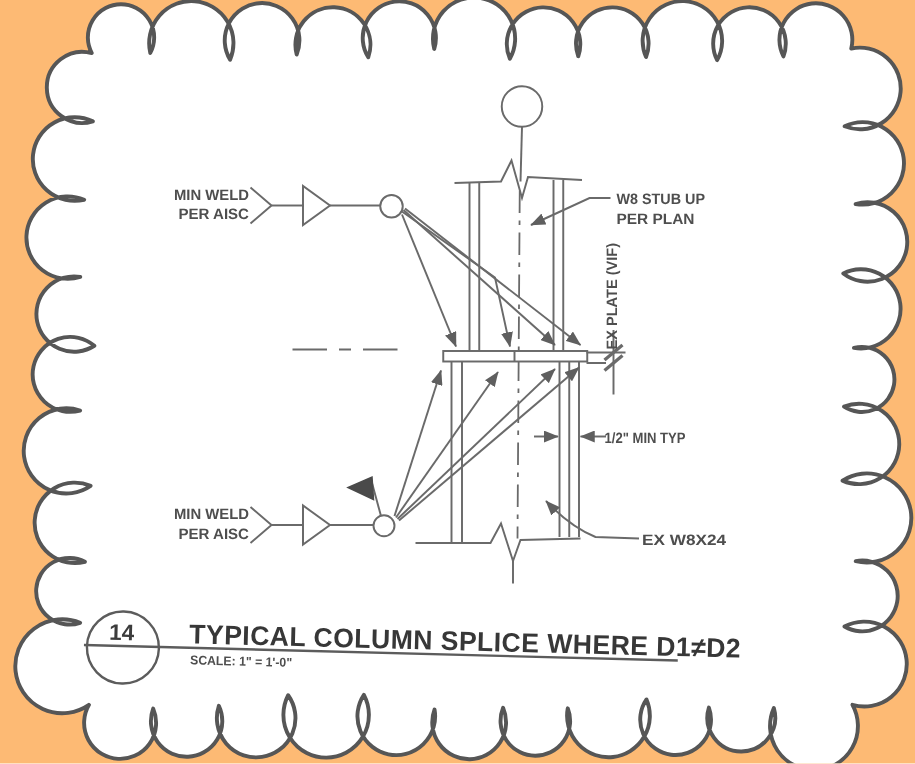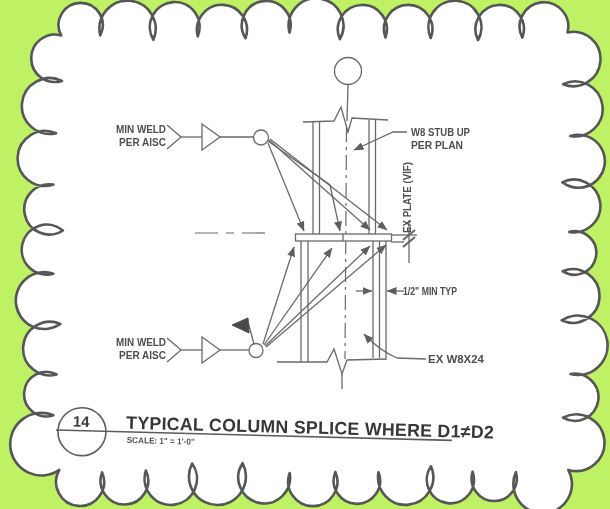--- a/index.html
+++ b/index.html
@@ -1,16 +1,16 @@
 <!DOCTYPE html>
 <html><head>
 <meta charset="utf-8">
 <style>
   html,body{margin:0;padding:0;background:#ffffff;}
-  .page{position:relative;width:610px;height:509px;background:#bef264;overflow:hidden;
+  .page{position:relative;width:610px;height:509px;background:#fdba74;overflow:hidden;
         font-family:"Liberation Sans",sans-serif;}
   svg{display:block;}
   .cloud{fill:#ffffff;stroke:#565656;stroke-width:2.6;stroke-linejoin:round;stroke-linecap:round;}
   .ln{stroke:#6a6a6a;stroke-width:1.3;fill:none;}
   .ln-thick{stroke:#6a6a6a;stroke-width:2.2;fill:none;}
   .white-fill{fill:#ffffff;}
   .open-fill{fill:#ffffff;}
   .flag-fill{fill:#4a4a4a;stroke:#4a4a4a;}
   .cl-v{stroke:#6a6a6a;stroke-width:1.2;fill:none;stroke-dasharray:15 5 3 5;}
   .cl-h{stroke:#6a6a6a;stroke-width:1.2;fill:none;stroke-dasharray:23 8 8 8;}

